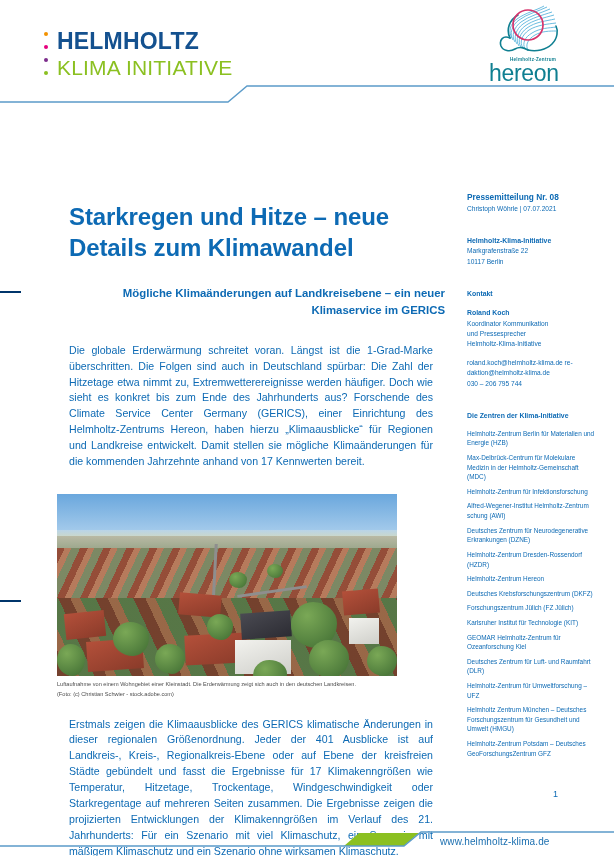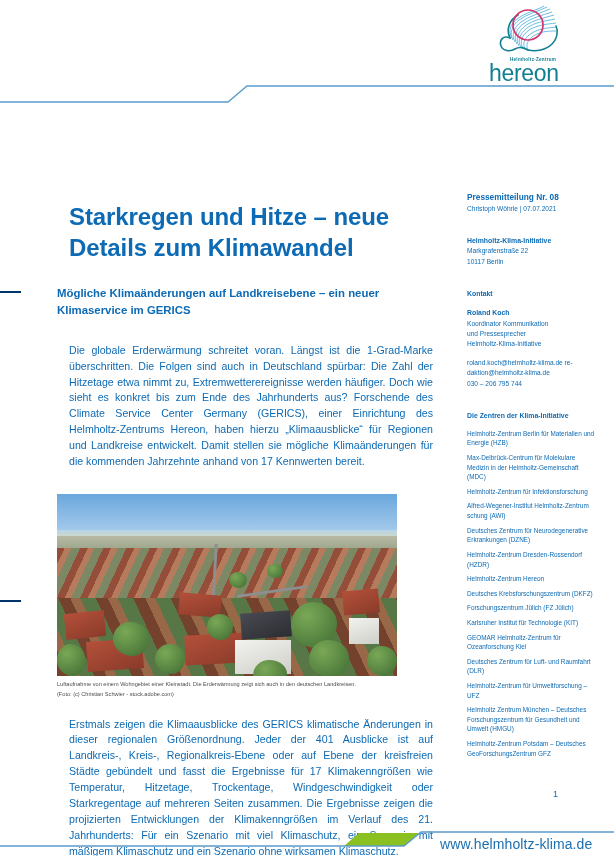--- a/index.html
+++ b/index.html
@@ -136,20 +136,21 @@
     line-height: 1.28;
     margin: 12px;
     letter-spacing: -0.1px;
   }
   #page-subtitle {
     color: #0d6ab4;
     font-size: 11.4px;
     font-weight: bold;
     line-height: 1.42;
     margin: 22px 0 0 0;
+    text-align: right;
   }
   .body-para {
     color: #0d6ab4;
     font-size: 10.6px;
     line-height: 1.50;
     margin: 12px;
     text-align: justify;
   }
   #lead-para {
     margin-top: 25px;
@@ -287,30 +288,42 @@
     top: 789px;
     width: 558px;
     text-align: right;
     font-size: 9px;
     color: #0d6ab4;
   }
   #footer-url {
     position: absolute;
     left: 440px;
     top: 836px;
-    font-size: 14px;
+    font-size: 10px;
     color: #1b6fb0;
     letter-spacing: 0.1px;
   }
 </style>
 </head>
 <body>
 
 <div id="header">
 
+  <div id="helmholtz-logo">
+    <div id="hk-dots">
+      <span style="background:#f39200"></span>
+      <span style="background:#e6007e"></span>
+      <span style="background:#7d2d8c"></span>
+      <span style="background:#8bc021"></span>
+    </div>
+    <div id="hk-words">
+      <div class="hk-line1">HELMHOLTZ</div>
+      <div class="hk-line2">KLIMA INITIATIVE</div>
+    </div>
+  </div>
 
   <div id="hereon-logo">
     <svg id="hereon-mark" viewBox="0 0 74 56">
       <g fill="none" stroke="#5ab4dd" stroke-width="0.9">
         <path d="M20 34 C16 28 18 20 25 15 C33 9 45 6 52 2"></path>
         <path d="M21 36 C17 30 20 21 27 16 C35 10 47 7 55 3"></path>
         <path d="M23 38 C19 32 22 23 29 18 C37 12 49 9 58 5"></path>
         <path d="M25 40 C21 34 24 25 31 20 C39 14 51 11 60 8"></path>
         <path d="M27 42 C23 36 26 27 33 22 C41 16 52 14 62 11"></path>
         <path d="M29 43 C25 37 28 29 35 24 C43 18 54 17 63 15"></path>

